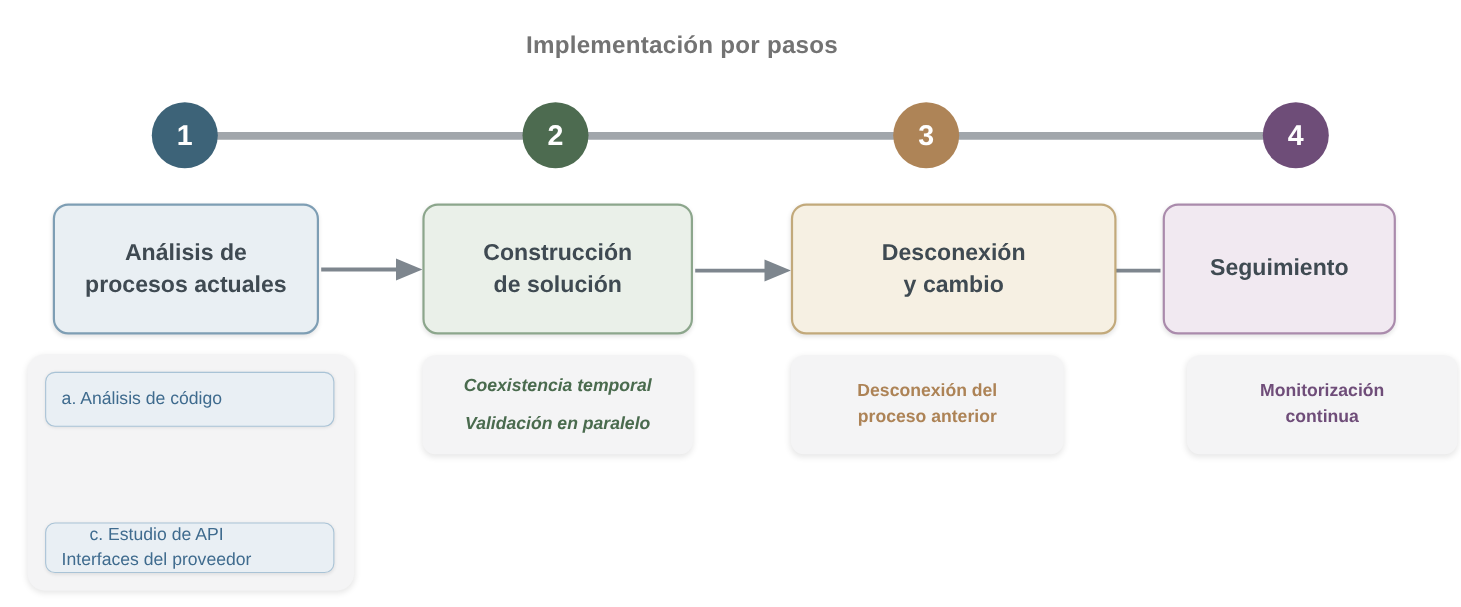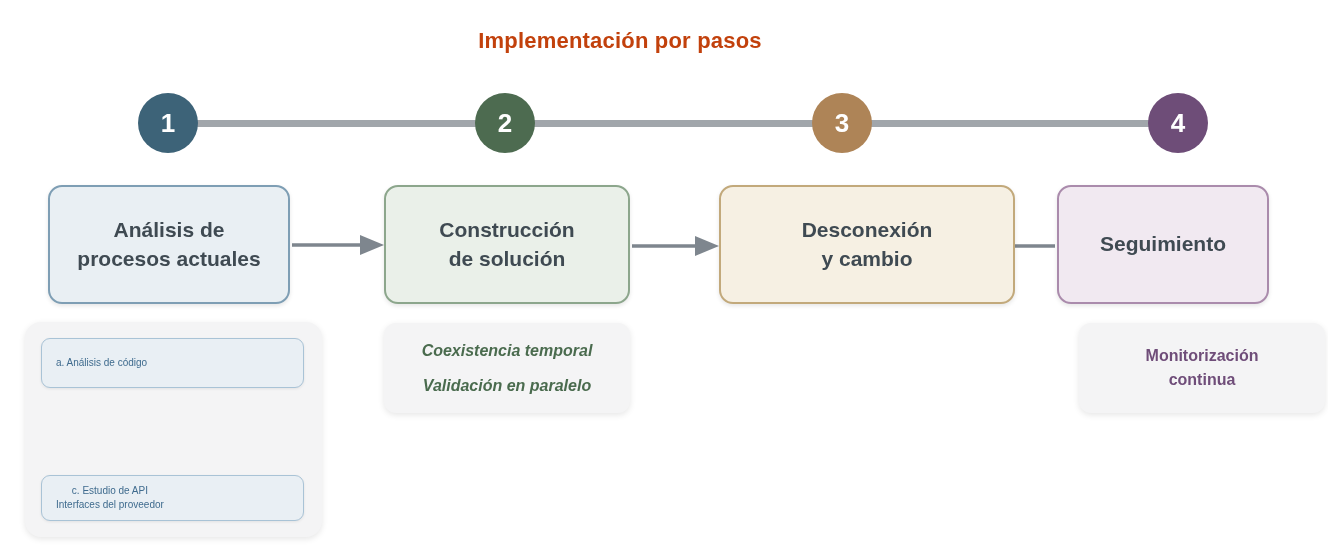--- a/index.html
+++ b/index.html
@@ -14,21 +14,21 @@
     overflow: hidden;
   }
 
   .page-title {
     position: absolute;
     left: 0; top: 28px;
     width: 1240px;
     text-align: center;
     font-size: 22px;
     font-weight: bold;
-    color: #c2410c;
+    color: #737373;
     letter-spacing: 0.2px;
   }
 
   
   .timeline-line {
     position: absolute;
     left: 168px; top: 120px;
     width: 1010px; height: 7px;
     background: #a1a6ab;
     border-radius: 3px;
@@ -120,21 +120,21 @@
   .detail-item {
     position: absolute;
     left: 16px;
     width: 263px;
     background: #e9eff4;
     border: 1.5px solid #a9c3d6;
     border-radius: 9px;
     display: flex;
     align-items: center;
     padding: 6px 14px;
-    font-size: 10px;
+    font-size: 16px;
     color: #3f6b8e;
     line-height: 1.45;
     white-space: pre-line;
     box-shadow: 0 1px 3px rgba(0,0,0,0.08);
   }
   .item-a { top: 16px;  height: 50px; }
   .item-b { top: 84px;  height: 55px; }
   .item-c { top: 153px; height: 46px; text-align: center; }
 </style>
 </head>
@@ -185,19 +185,23 @@
     <div class="detail-item item-a">a. Análisis de código</div>
     <div class="detail-item item-c">c. Estudio de API
 Interfaces del proveedor</div>
   </div>
 
   <div class="detail-panel panel-2">
     <div class="note-line">Coexistencia temporal</div>
     <div class="note-line">Validación en paralelo</div>
   </div>
 
+  <div class="detail-panel panel-3">
+    <div>Desconexión del
+proceso anterior</div>
+  </div>
 
   <div class="detail-panel panel-4">
     <div>Monitorización
 continua</div>
   </div>
 
 </div>
 
 </body></html>

